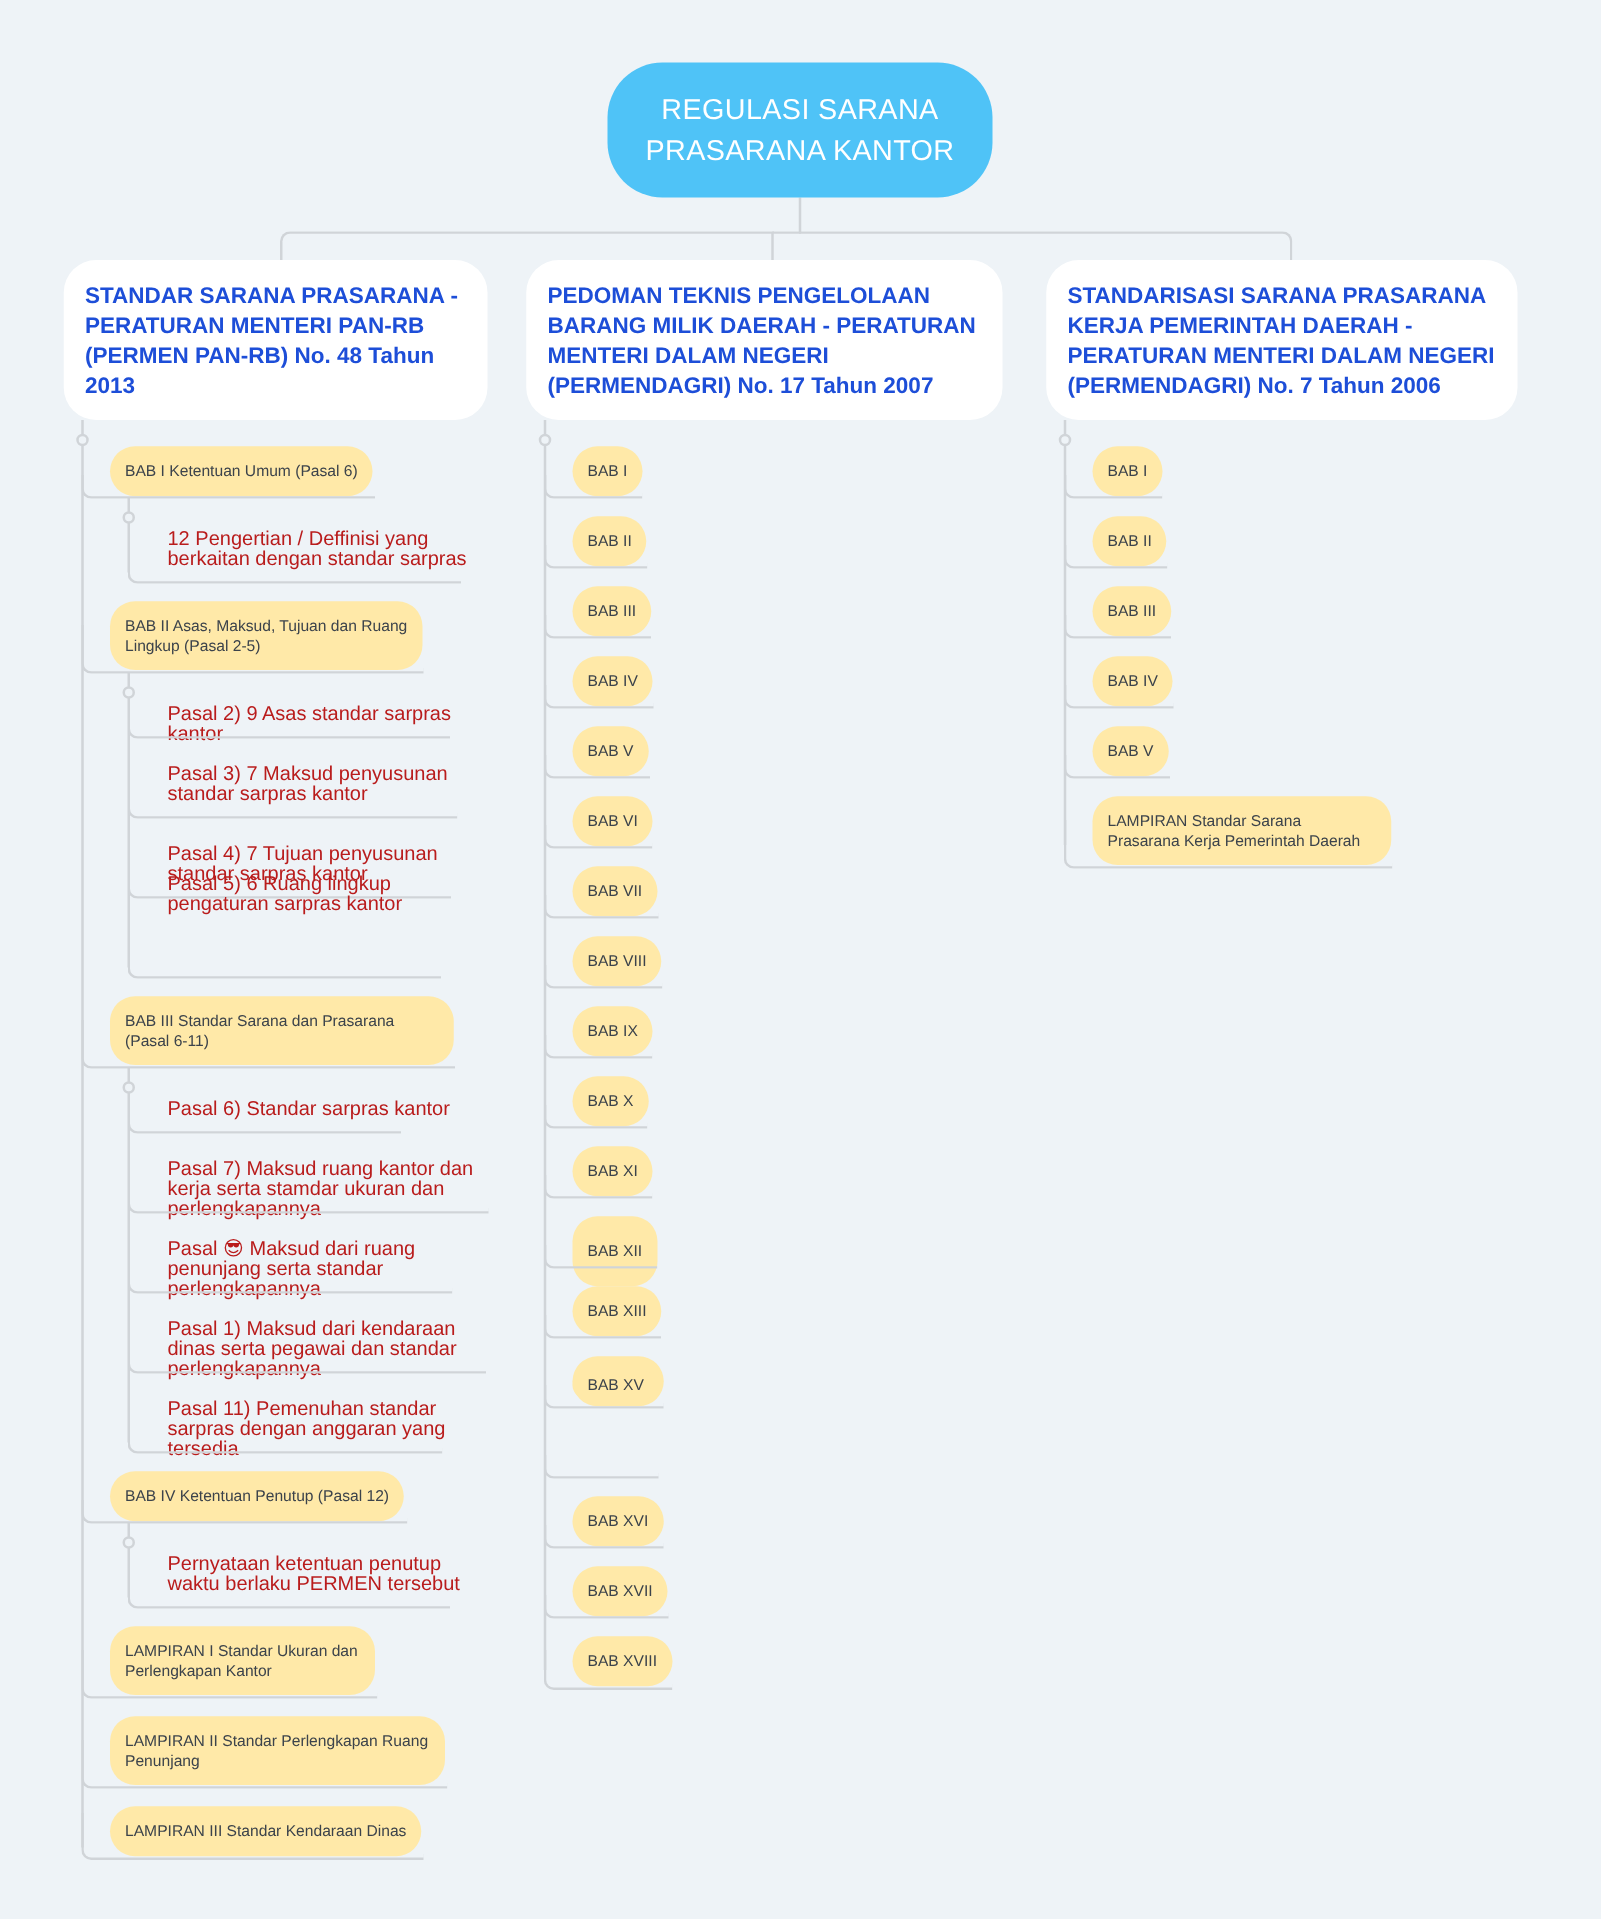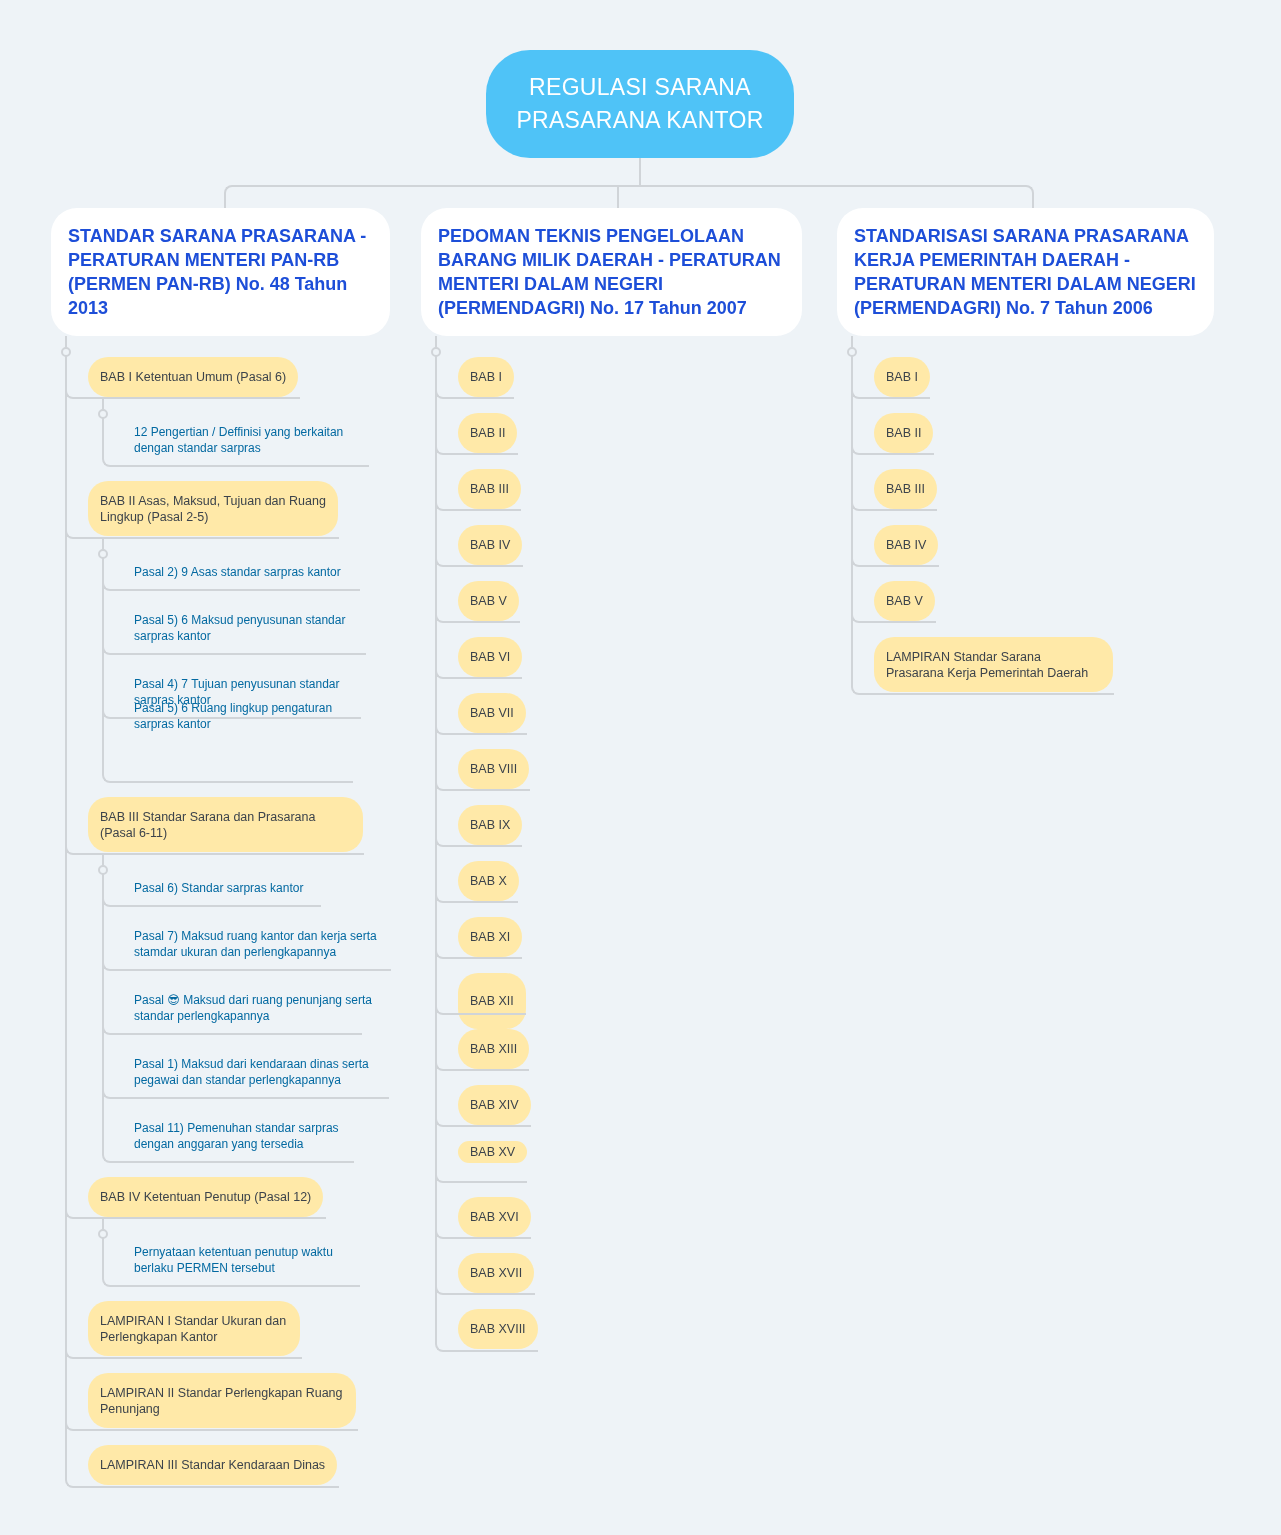--- a/index.html
+++ b/index.html
@@ -25,21 +25,21 @@
     padding: 16px 16px 16px 17px; box-sizing: border-box;
   }
   .pill {
     position: absolute; background: #ffe9a8; border-radius: 20px;
     font-size: 12.5px; line-height: 16px; color: #3c434b;
     padding: 0 12px; box-sizing: border-box;
     display: flex; align-items: center; white-space: nowrap;
   }
   .pill.multi { white-space: normal; }
   .leaf {
-    position: absolute; font-size: 12px; line-height: 16px; color: #0369a1;
+    position: absolute; font-size: 16px; line-height: 16px; color: #b91c1c;
   }
   .elbow {
     position: absolute; border-left: 2px solid #d0d4d8; border-bottom: 2px solid #d0d4d8;
     border-bottom-left-radius: 8px; box-sizing: border-box;
   }
   .knob {
     position: absolute; width: 10px; height: 10px; border: 2px solid #d0d4d8;
     border-radius: 50%; background: #eef3f7; box-sizing: border-box;
   }
   .topcorner {
@@ -74,21 +74,21 @@
 <div class="elbow" style="left:102px; top:448px; width:267px; height:19px;"></div>
 
 <div class="pill multi" style="left:88px; top:481px; width:250px; height:55px;">
     <span>BAB II Asas, Maksud, Tujuan dan Ruang Lingkup (Pasal 2-5)</span>
   </div>
 <div class="elbow" style="left:65px; top:500px; width:274px; height:39px;"></div>
 <div class="line-v" style="left:102px; top:538px; height:236px;"></div>
 <div class="knob" style="left:98px; top:549px;"></div>
 <div class="leaf" style="left:134px; top:564px; width:240px;"><span>Pasal 2) 9 Asas standar sarpras kantor</span></div>
 <div class="elbow" style="left:102px; top:572px; width:258px; height:19px;"></div>
-<div class="leaf" style="left:134px; top:612px; width:240px;"><span>Pasal 5) 6 Maksud penyusunan standar sarpras kantor</span></div>
+<div class="leaf" style="left:134px; top:612px; width:240px;"><span>Pasal 3) 7 Maksud penyusunan standar sarpras kantor</span></div>
 <div class="elbow" style="left:102px; top:636px; width:264px; height:19px;"></div>
 <div class="leaf" style="left:134px; top:676px; width:240px;"><span>Pasal 4) 7 Tujuan penyusunan standar sarpras kantor</span></div>
 <div class="elbow" style="left:102px; top:700px; width:259px; height:19px;"></div>
 <div class="leaf" style="left:134px; top:700px; width:240px;"><span>Pasal 5) 6 Ruang lingkup pengaturan sarpras kantor</span></div>
 <div class="elbow" style="left:102px; top:764px; width:251px; height:19px;"></div>
 
 <div class="pill multi" style="left:88px; top:797px; width:275px; height:55px;">
     <span>BAB III Standar Sarana dan Prasarana (Pasal 6-11)</span>
   </div>
 <div class="elbow" style="left:65px; top:816px; width:299px; height:39px;"></div>
@@ -194,21 +194,21 @@
   </div>
 <div class="elbow" style="left:435px; top:996px; width:91px; height:19px;"></div>
 <div class="pill" style="left:458px; top:1029px; height:40px;">
     <span>BAB XIII</span>
   </div>
 <div class="elbow" style="left:435px; top:1052px; width:94px; height:19px;"></div>
 <div class="pill" style="left:458px; top:1085px; height:40px;">
     <span>BAB XIV</span>
   </div>
 <div class="elbow" style="left:435px; top:1108px; width:96px; height:19px;"></div>
-<div class="pill" style="left:458px; top:1141px; height:22px;text-align:center;">
+<div class="pill" style="left:458px; top:1097px; height:22px;text-align:center;">
     <span>BAB XV</span>
   </div>
 <div class="elbow" style="left:435px; top:1164px; width:92px; height:19px;"></div>
 <div class="pill" style="left:458px; top:1197px; height:40px;">
     <span>BAB XVI</span>
   </div>
 <div class="elbow" style="left:435px; top:1220px; width:96px; height:19px;"></div>
 <div class="pill" style="left:458px; top:1253px; height:40px;">
     <span>BAB XVII</span>
   </div>

